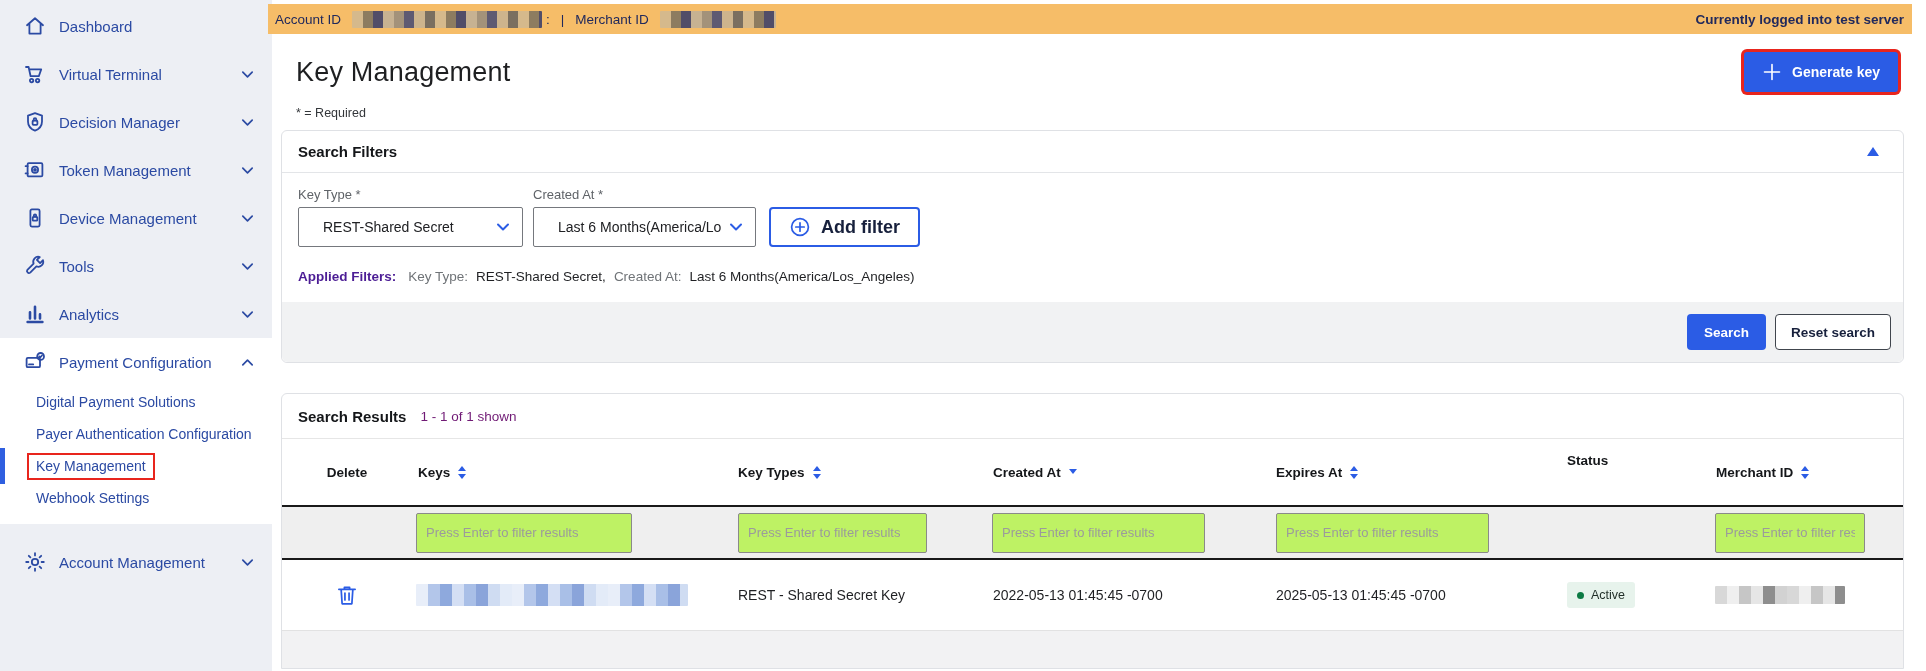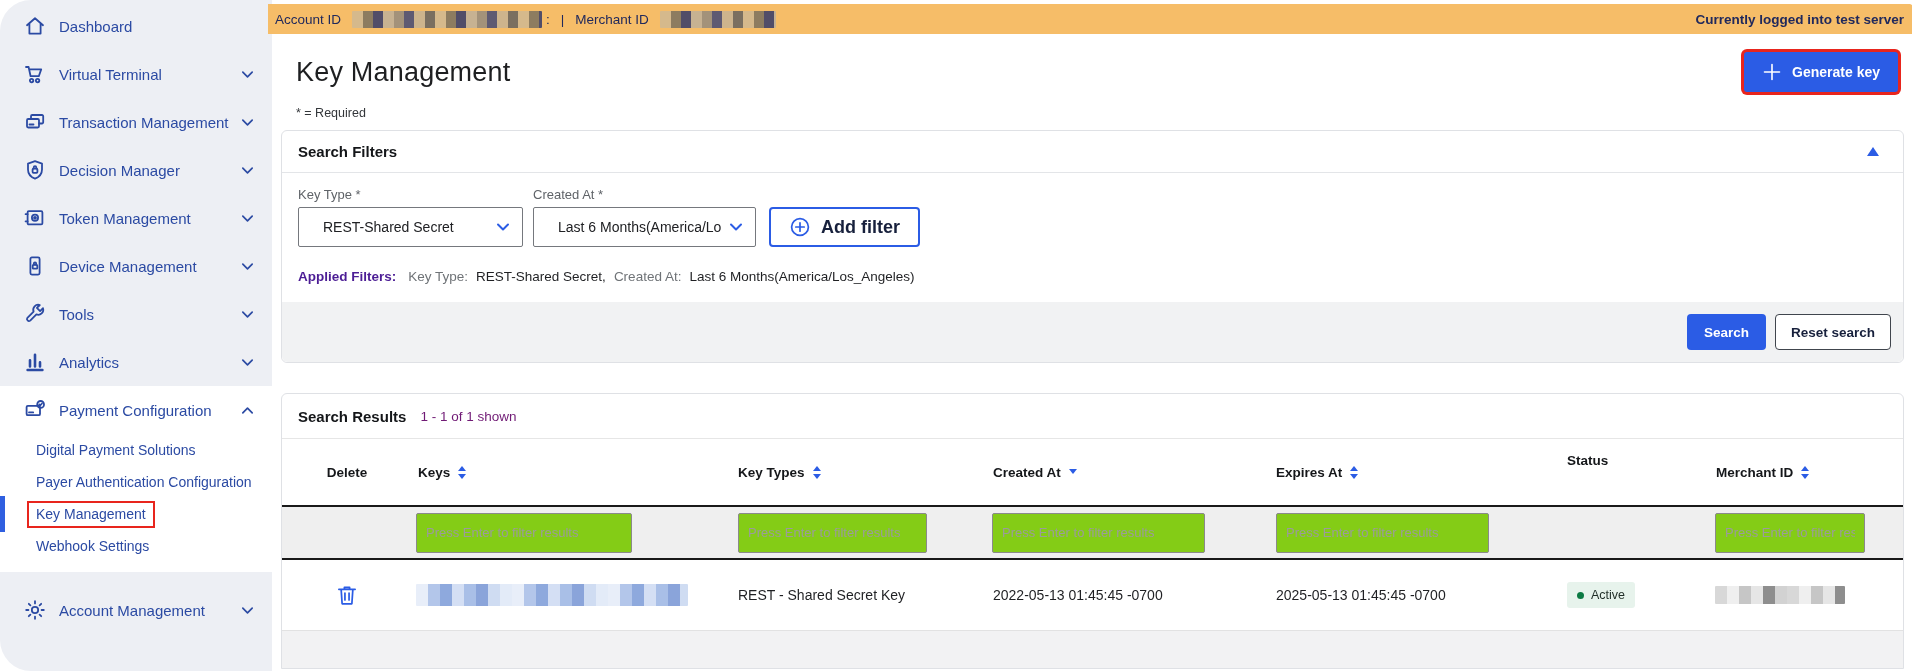--- a/index.html
+++ b/index.html
@@ -1,21 +1,21 @@
 <!DOCTYPE html>
 <html><head>
 <meta charset="utf-8">
 <style>
   * { box-sizing: border-box; margin: 0; padding: 0; }
   html,body { width:1926px; height:671px; }
   body {
     font-family: "Liberation Sans", sans-serif;
     background:#fff; color:#1f2023; overflow:hidden;
   }
-  .app { position:relative; width:1926px; height:671px; overflow:hidden; background:#fff;border-radius:31px; }
+  .app { position:relative; width:1926px; height:671px; overflow:hidden; background:#fff; }
 
   
   .sidebar { position:absolute; left:0; top:0; width:272px; height:671px; background:#edeff4; padding-top:2px; }
   .nav-item { display:flex; align-items:center; height:48px; padding:0 17px 0 22px; color:#2b4aa3; cursor:pointer; }
   .nav-icon { width:25px; height:25px; flex:0 0 25px; display:flex; align-items:center; justify-content:center; }
   .nav-icon svg { width:24px; height:24px; }
   .nav-label { margin-left:12px; font-size:15px; flex:1; white-space:nowrap; }
   .nav-chev { width:15px; height:15px; display:flex; align-items:center; }
   .nav-group { background:#ffffff; padding-bottom:10px; }
   .sub-item { position:relative; display:flex; align-items:center; height:32px; padding-left:36px; color:#2b4aa3; font-size:14px; cursor:pointer; white-space:nowrap; }
@@ -74,21 +74,21 @@
   
   .results { margin-top:30px; height:276px; border-radius:6px 6px 0 0; overflow:hidden; }
   .results-header { display:flex; align-items:center; height:45px; padding-left:16px; border-bottom:1px solid #e6e6e6; }
   .results-count { margin-left:14px; font-size:13.5px; color:#701a75; }
   .grid { display:grid; grid-template-columns:130px 320px 255px 283px 284px 156px 1fr; align-items:center; }
   .thead { height:66px; font-size:13.5px; font-weight:bold; color:#15171a; }
   .th { display:flex; align-items:center; gap:7px; }
   .th.c-delete { justify-content:center; }
   .th .sort { display:flex; cursor:pointer; }
   .filter-row { height:55px; background:#efefef; border-top:2px solid #191919; border-bottom:2px solid #191919; }
-  .filter-row input { height:40px; border:1px solid #8a8a8a; border-radius:2px; background:#84cc16; padding:0 9px;
+  .filter-row input { height:40px; border:1px solid #8a8a8a; border-radius:2px; background:#bef264; padding:0 9px;
     font-size:13px; font-family:"Liberation Sans",sans-serif; color:#333; }
   .filter-row input::placeholder { color:#9b9b9b; opacity:1; }
   .fi-keys { width:216px; margin-left:4px; } .fi-types { width:189px; margin-left:6px; }
   .fi-created { width:213px; margin-left:5px; } .fi-expires { width:213px; margin-left:6px; }
   .fi-merchant { width:150px; margin-left:5px; }
   .data-row { height:71px; border-bottom:1px solid #e2e2e2; font-size:14px; color:#1f2023; }
   .cell-pad { padding-left:6px; }
   .trash-btn { background:none; border:none; cursor:pointer; display:flex; margin:0 auto; color:#2b5ce5; }
   .badge { display:inline-flex; align-items:center; gap:7px; background:#e7f3ec; border-radius:3px; padding:6px 10px;
            font-size:12.5px; color:#1f2d26; margin-left:13px; }
@@ -120,35 +120,20 @@
           </svg>
       </span>
       <span class="nav-label">Virtual Terminal</span>
       <span class="nav-chev">
           <svg viewBox="0 0 16 16" fill="none" stroke="#2b4aa3" stroke-width="1.8" stroke-linecap="round" stroke-linejoin="round">
             <path d="M3 5.5 8 10.5 13 5.5"></path>
           </svg>
         </span>
     </div>
 
-    <div class="nav-item">
-      <span class="nav-icon">
-        <svg viewBox="0 0 24 24" fill="none" stroke="#2b4aa3" stroke-width="1.8" stroke-linecap="round" stroke-linejoin="round">
-            <rect x="4" y="9" width="12" height="8.5" rx="1.2"></rect>
-            <path d="M8 9V6.2A1.2 1.2 0 0 1 9.2 5H19a1.2 1.2 0 0 1 1.2 1.2v6.1A1.2 1.2 0 0 1 19 13.5h-3"></path>
-            <path d="M6.5 14.5h4"></path>
-          </svg>
-      </span>
-      <span class="nav-label">Transaction Management</span>
-      <span class="nav-chev">
-          <svg viewBox="0 0 16 16" fill="none" stroke="#2b4aa3" stroke-width="1.8" stroke-linecap="round" stroke-linejoin="round">
-            <path d="M3 5.5 8 10.5 13 5.5"></path>
-          </svg>
-        </span>
-    </div>
 
     <div class="nav-item">
       <span class="nav-icon">
         <svg viewBox="0 0 24 24" fill="none" stroke="#2b4aa3" stroke-width="1.8" stroke-linecap="round" stroke-linejoin="round">
             <path d="M12 3.2 19 5.6v5.8c0 4.6-3 7.6-7 9.2-4-1.6-7-4.6-7-9.2V5.6z"></path>
             <rect x="9.6" y="10.6" width="4.8" height="4.2" rx=".8"></rect>
             <path d="M10.7 10.6V9.4a1.3 1.3 0 0 1 2.6 0v1.2"></path>
           </svg>
       </span>
       <span class="nav-label">Decision Manager</span>

